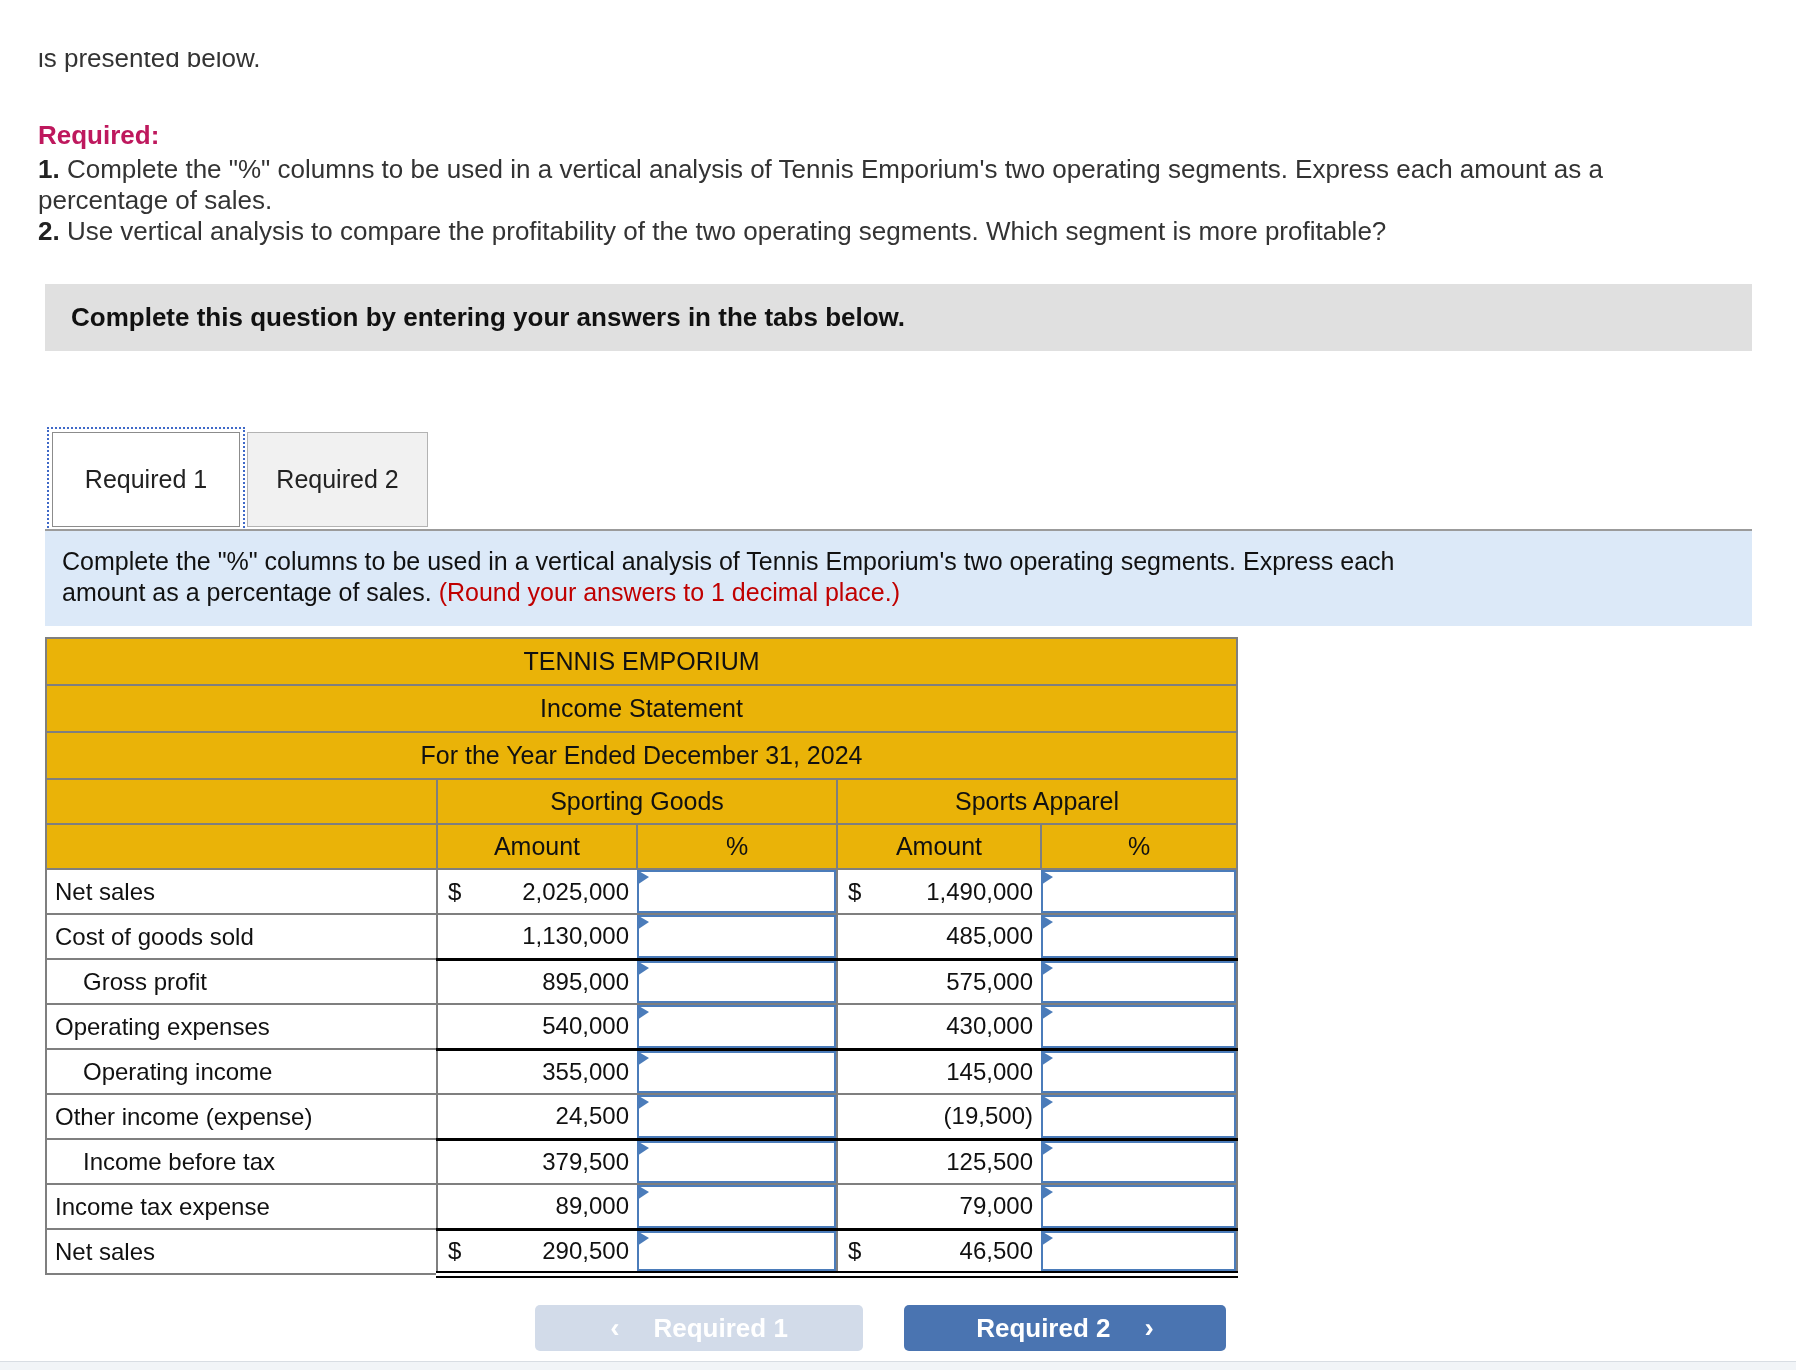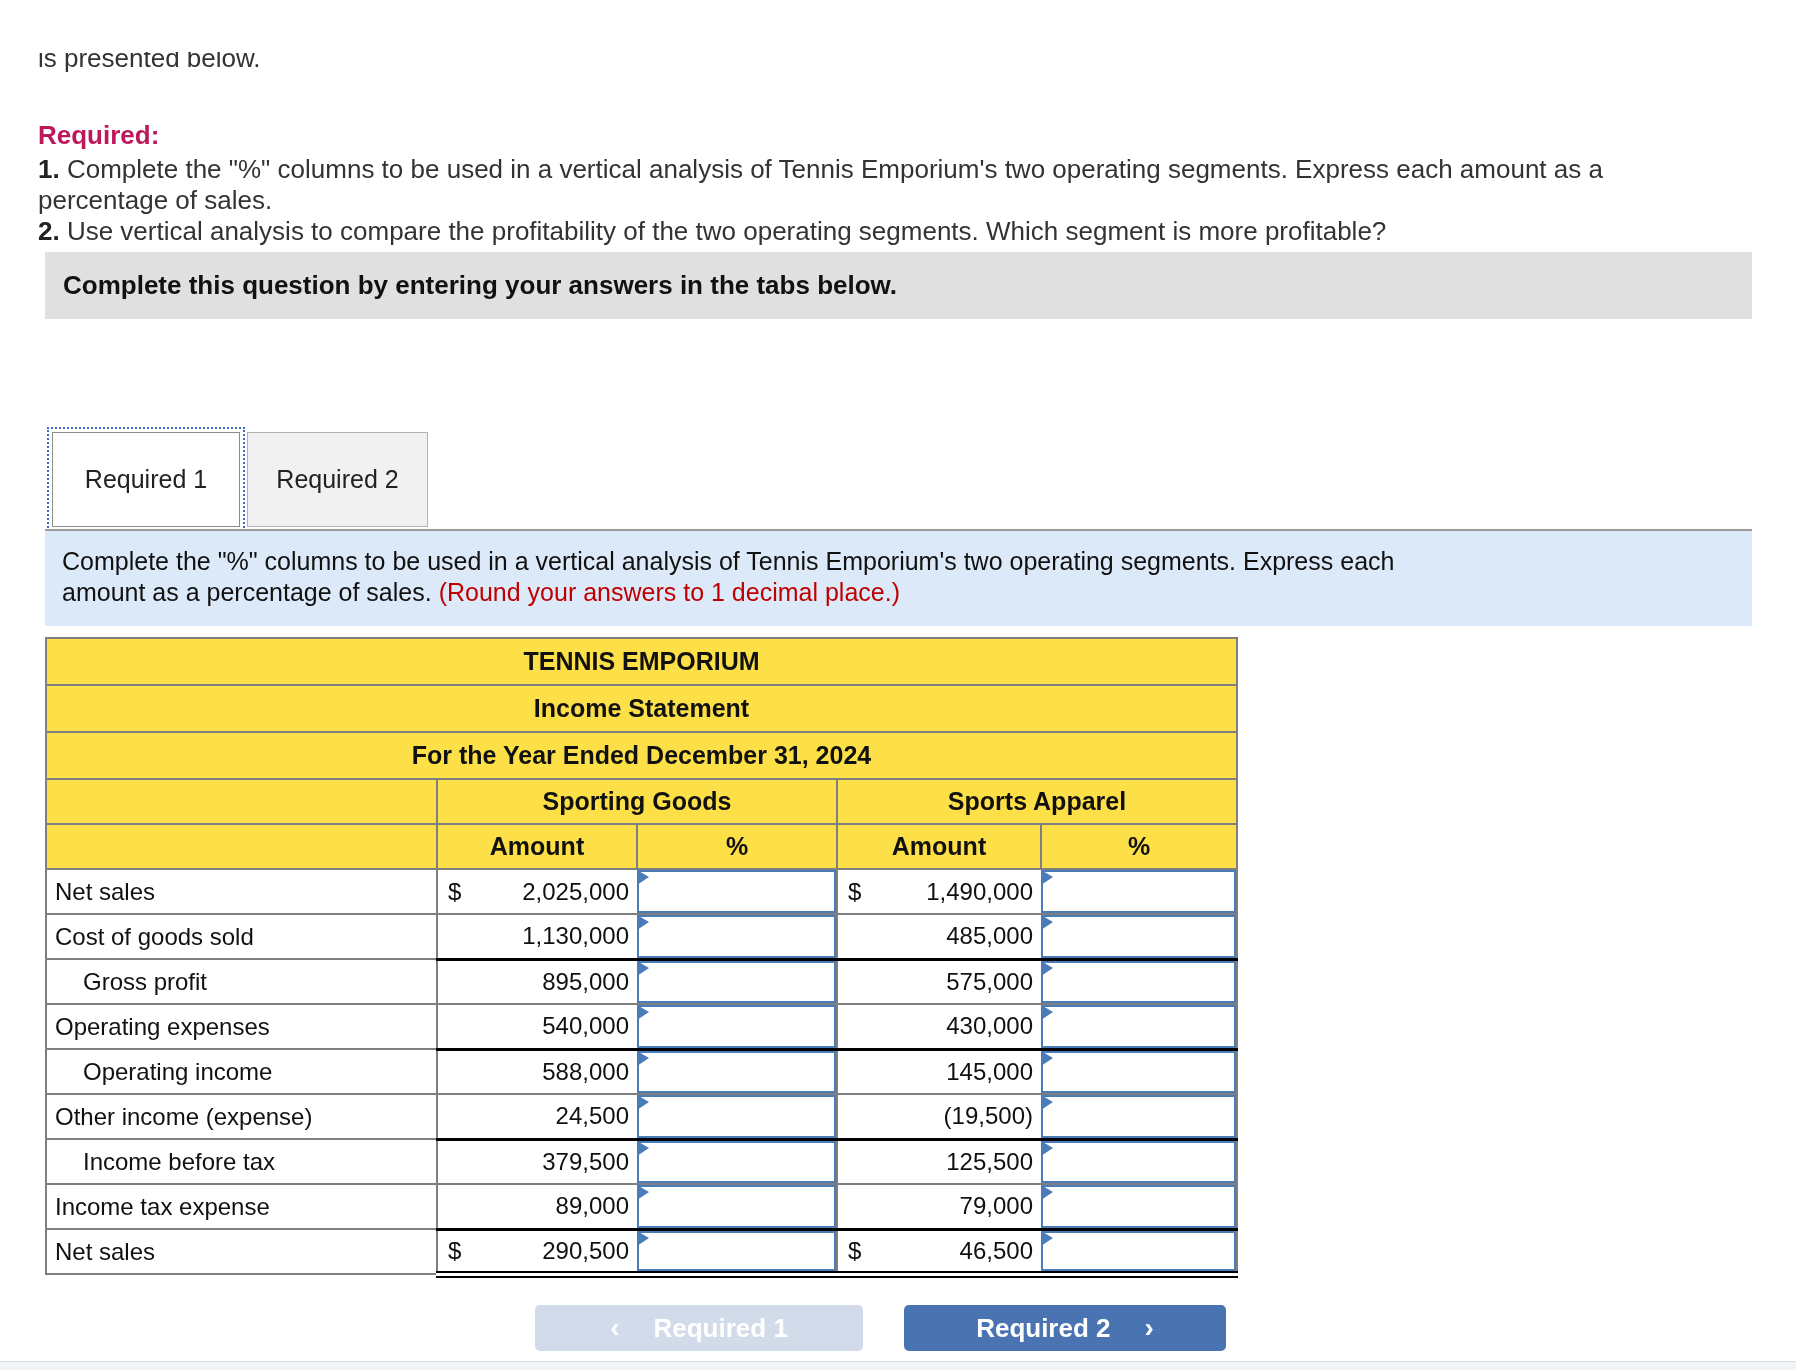--- a/index.html
+++ b/index.html
@@ -8,43 +8,43 @@
   .abs { position: absolute; }
 
   
   .clip-line { left: 38px; top: 52px; height: 22px; width: 700px; overflow: hidden; }
   .clip-line span { display: block; font-size: 26px; line-height: 30px; margin-top: -9px; color: #333; }
   .req-head { left: 38px; top: 120px; font-size: 26px; font-weight: bold; color: #be185d; }
   .req-body { left: 38px; top: 154px; font-size: 26px; line-height: 31px; white-space: nowrap; color: #333; }
   .req-body b { color: #222; }
 
   
-  .banner { left: 45px; top: 252px; width: 1707px; height: 67px; background: #e0e0e0;
-    font-size: 26px; font-weight: bold; line-height: 67px; padding-left: 18px; color: #111; }
+  .banner { left: 45px; top: 284px; width: 1707px; height: 67px; background: #e0e0e0;
+    font-size: 26px; font-weight: bold; line-height: 67px; padding-left: 26px; color: #111; }
 
   
   .tab { top: 432px; height: 95px; font-size: 25px; color: #222;
     display: flex; align-items: center; justify-content: center; cursor: pointer; }
   .tab-active { left: 52px; width: 188px; background: #ffffff; border: 1px solid #8c8c8c;
     outline: 2px dotted #3f69c8; outline-offset: 3px; }
   .tab-inactive { left: 247px; width: 181px; background: #f1f1f1; border: 1px solid #b3b3b3; }
 
   
   .instruction { left: 45px; top: 529px; width: 1707px; height: 97px; background: #dce9f8;
     border-top: 2px solid #9b9b9b; padding: 15px 0 0 17px; font-size: 25px; line-height: 31px; color: #111; }
   .red { color: #c00000; }
 
   
   .grid-wrap { left: 45px; top: 637px; }
   table { border-collapse: collapse; table-layout: fixed; }
   col.c-lbl { width: 391px; } col.c-a1 { width: 200px; } col.c-p1 { width: 200px; }
   col.c-a2 { width: 204px; } col.c-p2 { width: 196px; }
   td { border: 2px solid #7f7f7f; font-size: 24px; color: #111; background: #fff; }
   tr.t-row { height: 47px; } tr.h-row { height: 45px; } tr.d-row { height: 45px; }
-  td.blue { background: #fde047; font-weight: bold; text-align: center; font-size: 25px; }
+  td.blue { background: #eab308; font-weight: normal; text-align: center; font-size: 25px; }
   td.lbl { padding-left: 8px; }
   td.lbl.ind { padding-left: 36px; }
   td.amt { text-align: right; padding-right: 8px; }
   td.amt .cur { float: left; padding-left: 10px; }
   td.pv { border-left: hidden; padding: 0; position: relative; }
   .pct { position: absolute; inset: 0; background: #fff; border: 2px solid #4b7cba; cursor: text; }
   .flag { position: absolute; top: -2px; left: -2px; width: 0; height: 0;
     border-left: 12px solid #4b7cba; border-top: 7px solid transparent; border-bottom: 8px solid transparent; }
   tr.sub td.v { border-top: 3px solid #000; }
   tr.last td.v { border-bottom: 7px double #000; }
@@ -178,21 +178,21 @@
           </td>
     <td class="amt v"><span class="cur"></span><span>430,000</span></td>
     <td class="pv v">
             <div class="pct">
               <span class="flag"></span>
             </div>
           </td>
   </tr>
   <tr class="d-row sub">
     <td class="lbl ind">Operating income</td>
-    <td class="amt v"><span class="cur"></span><span>588,000</span></td>
+    <td class="amt v"><span class="cur"></span><span>355,000</span></td>
     <td class="pv v">
             <div class="pct">
               <span class="flag"></span>
             </div>
           </td>
     <td class="amt v"><span class="cur"></span><span>145,000</span></td>
     <td class="pv v">
             <div class="pct">
               <span class="flag"></span>
             </div>

